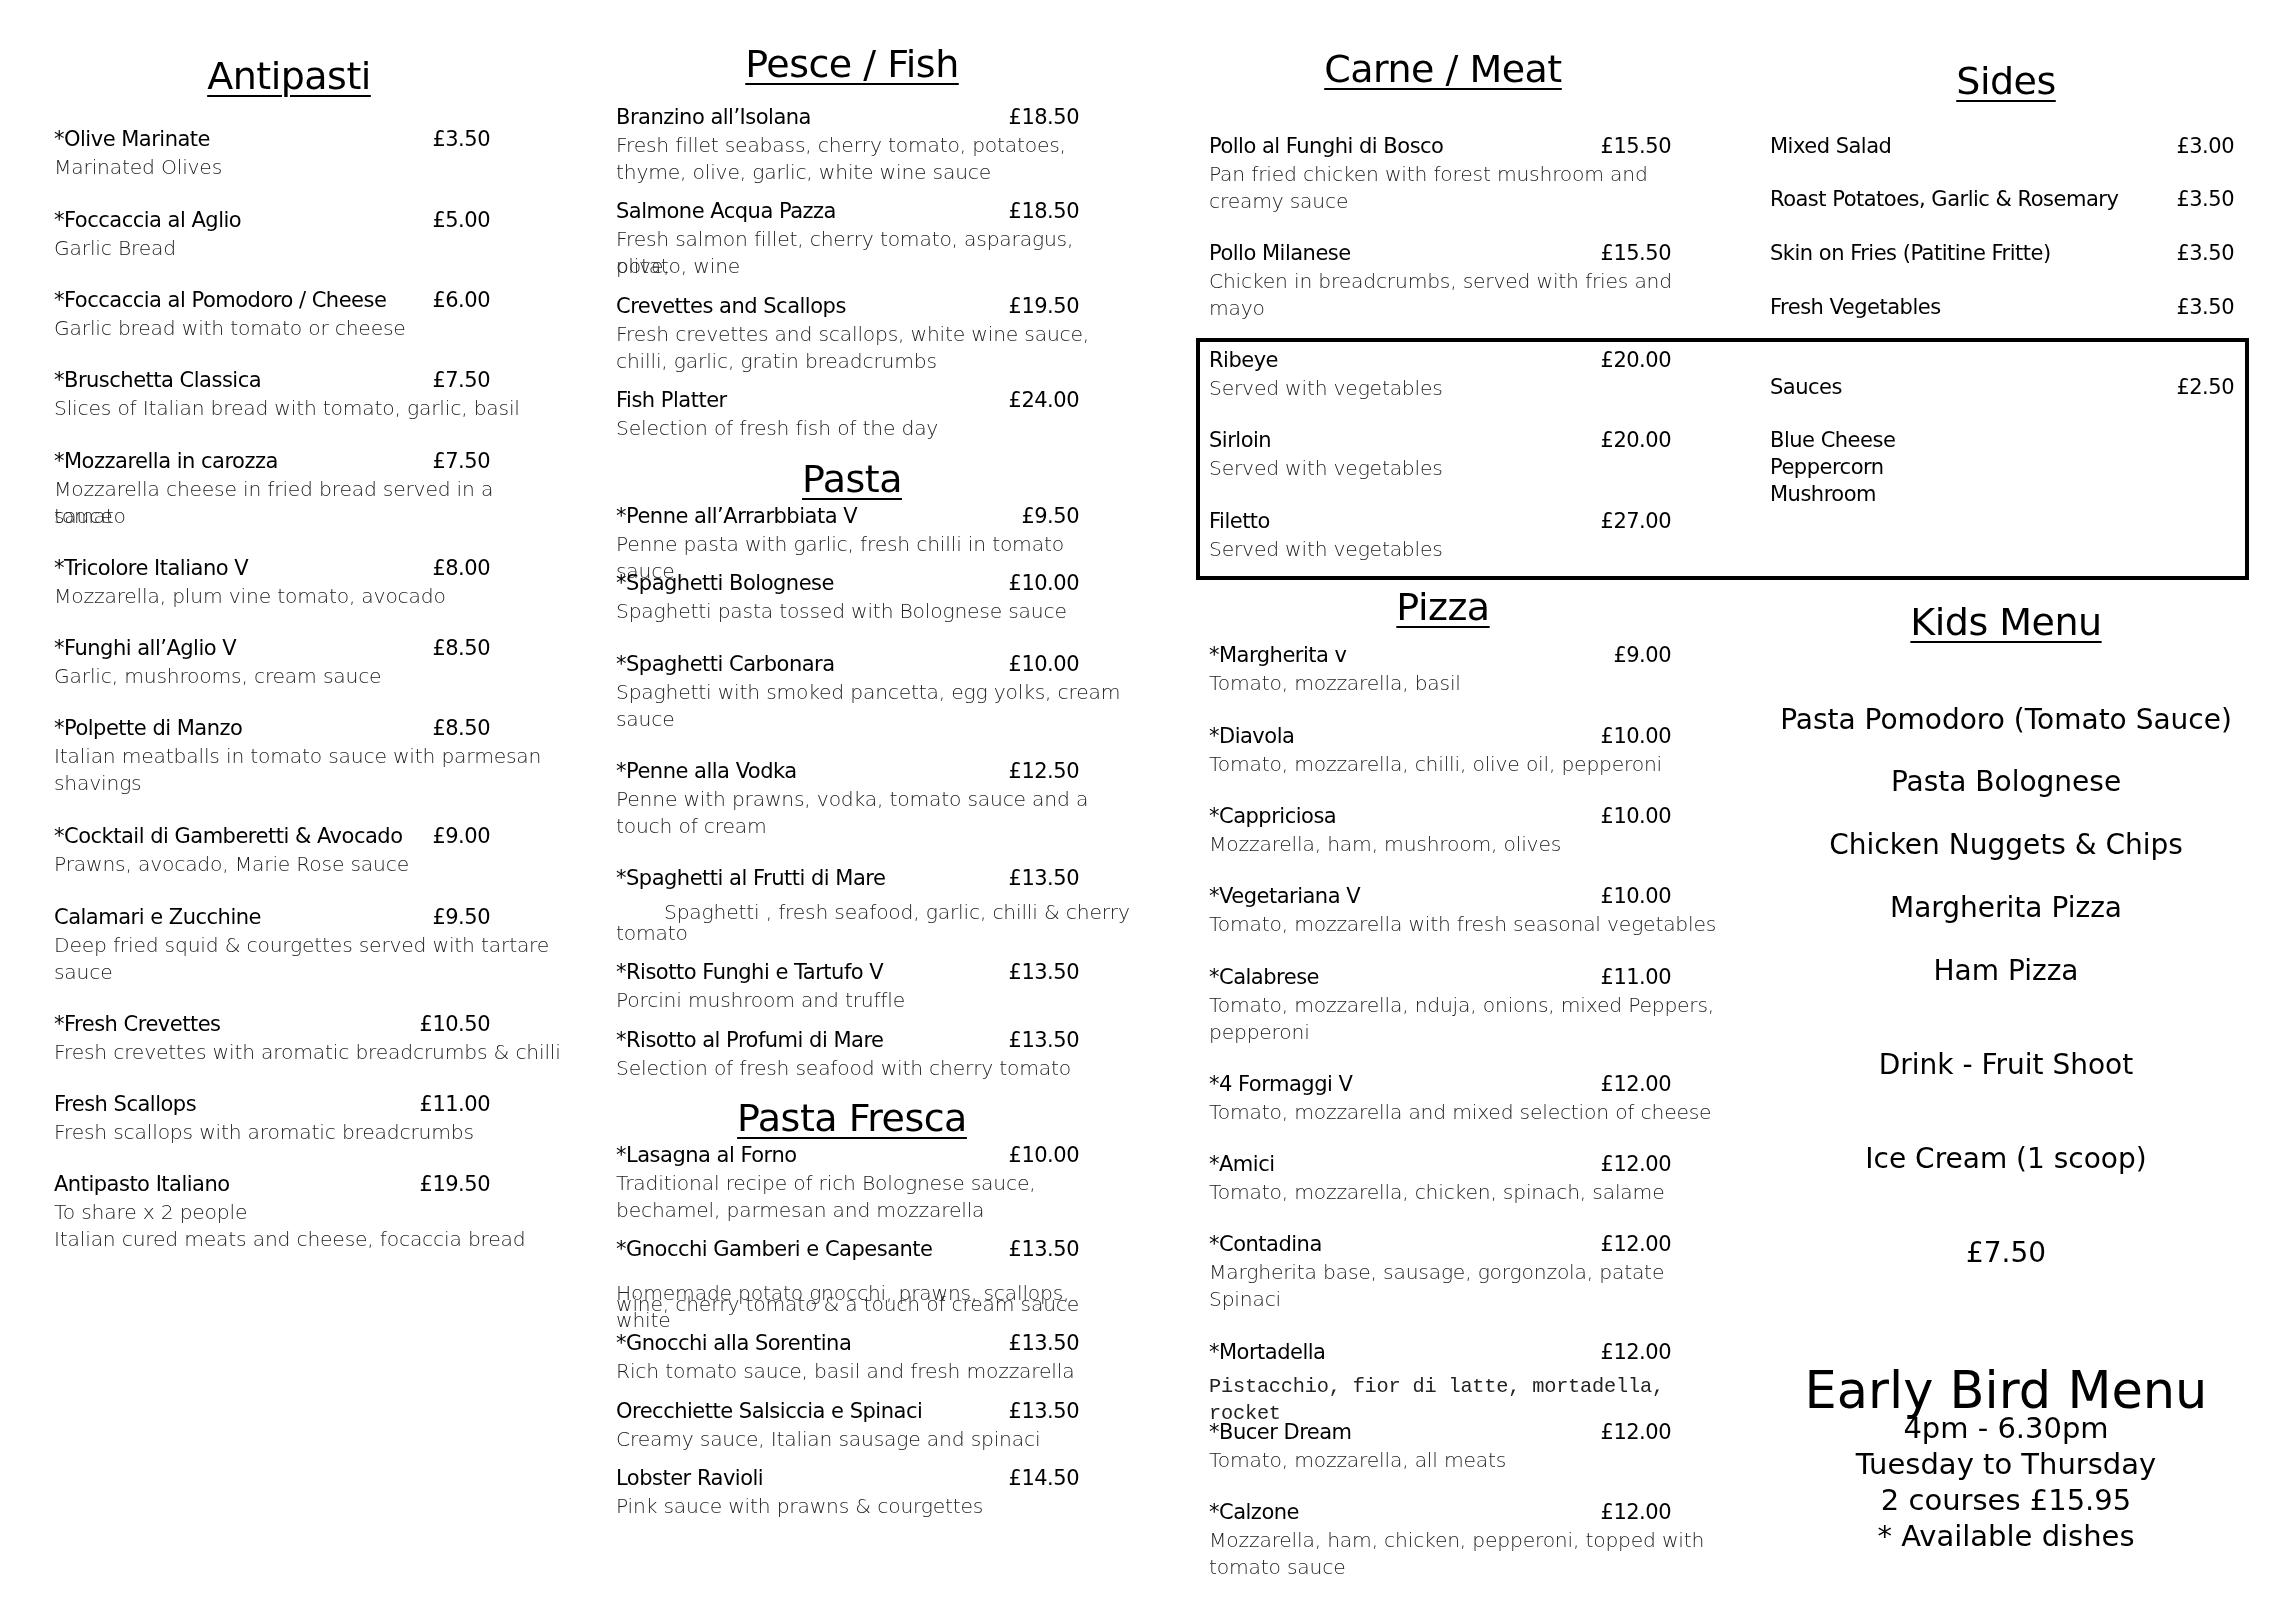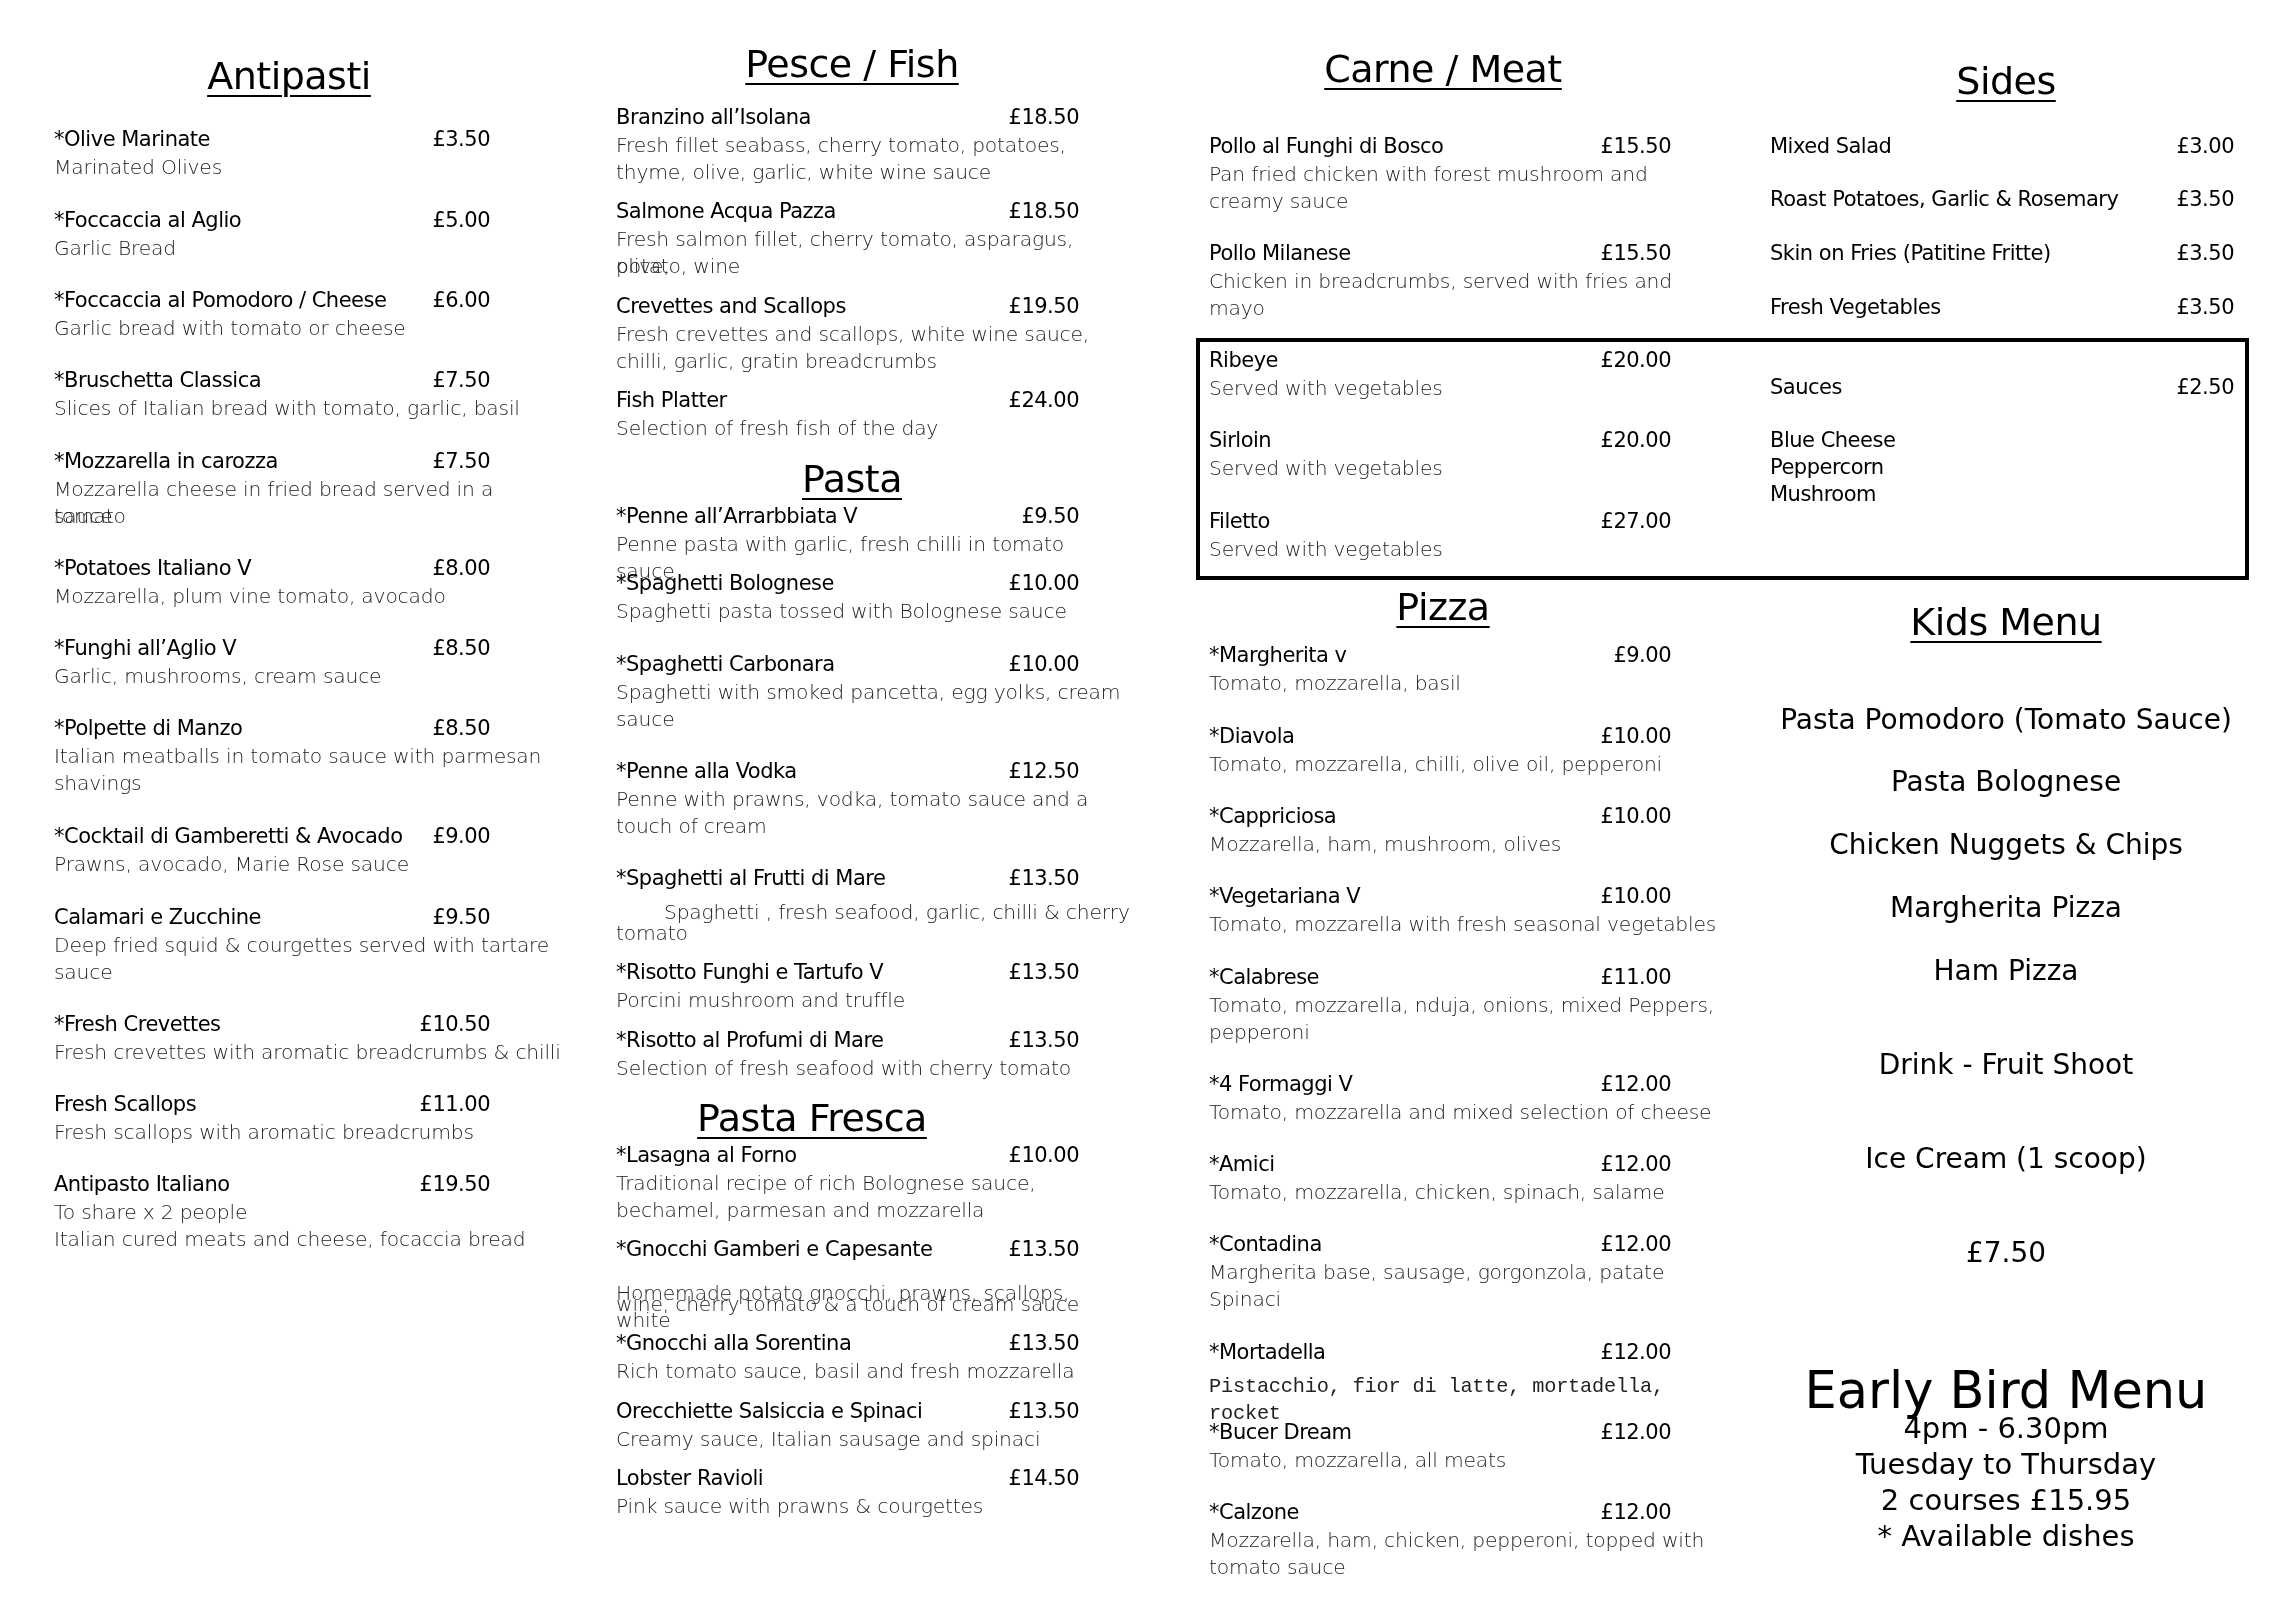--- a/index.html
+++ b/index.html
@@ -43,21 +43,21 @@
     <span class="price" style="right:0;">£7.50</span>
     <div class="desc" style="top:27px; width:508px;">Slices of Italian bread with tomato, garlic, basil</div>
   </div>
   <div class="item" style="left:54px; top:449px; width:436px;">
     <span class="name">*Mozzarella in carozza</span>
     <span class="price" style="right:0;">£7.50</span>
     <div class="desc" style="top:27px; width:508px;">Mozzarella cheese in fried bread served in a tomato</div>
     <div class="desc" style="top:54px; width:508px;">sauce</div>
   </div>
   <div class="item" style="left:54px; top:556px; width:436px;">
-    <span class="name">*Potatoes Italiano V</span>
+    <span class="name">*Tricolore Italiano V</span>
     <span class="price" style="right:0;">£8.00</span>
     <div class="desc" style="top:27px; width:508px;">Mozzarella, plum vine tomato, avocado</div>
   </div>
   <div class="item" style="left:54px; top:636px; width:436px;">
     <span class="name">*Funghi all’Aglio V</span>
     <span class="price" style="right:0;">£8.50</span>
     <div class="desc" style="top:27px; width:508px;">Garlic, mushrooms, cream sauce</div>
   </div>
   <div class="item" style="left:54px; top:716px; width:436px;">
     <span class="name">*Polpette di Manzo</span>
@@ -156,21 +156,21 @@
     <span class="price" style="right:0;">£13.50</span>
     <div class="desc" style="top:27px; width:508px;">Porcini mushroom and truffle</div>
   </div>
   <div class="item" style="left:616px; top:1028px; width:463px;">
     <span class="name">*Risotto al Profumi di Mare</span>
     <span class="price" style="right:0;">£13.50</span>
     <div class="desc" style="top:27px; width:508px;">Selection of fresh seafood with cherry tomato</div>
   </div>
 </div>
 
-<div class="title" style="left:812px; top:1096px;text-align:right;">Pasta Fresca</div>
+<div class="title" style="left:852px; top:1096px;text-align:right;">Pasta Fresca</div>
 <div>
   <div class="item" style="left:616px; top:1143px; width:463px;">
     <span class="name">*Lasagna al Forno</span>
     <span class="price" style="right:0;">£10.00</span>
     <div class="desc" style="top:27px; width:508px;">Traditional recipe of rich Bolognese sauce,</div>
     <div class="desc" style="top:54px; width:508px;">bechamel, parmesan and mozzarella</div>
   </div>
   <div class="item" style="left:616px; top:1237px; width:463px;">
     <span class="name">*Gnocchi Gamberi e Capesante</span>
     <span class="price" style="right:0;">£13.50</span>

